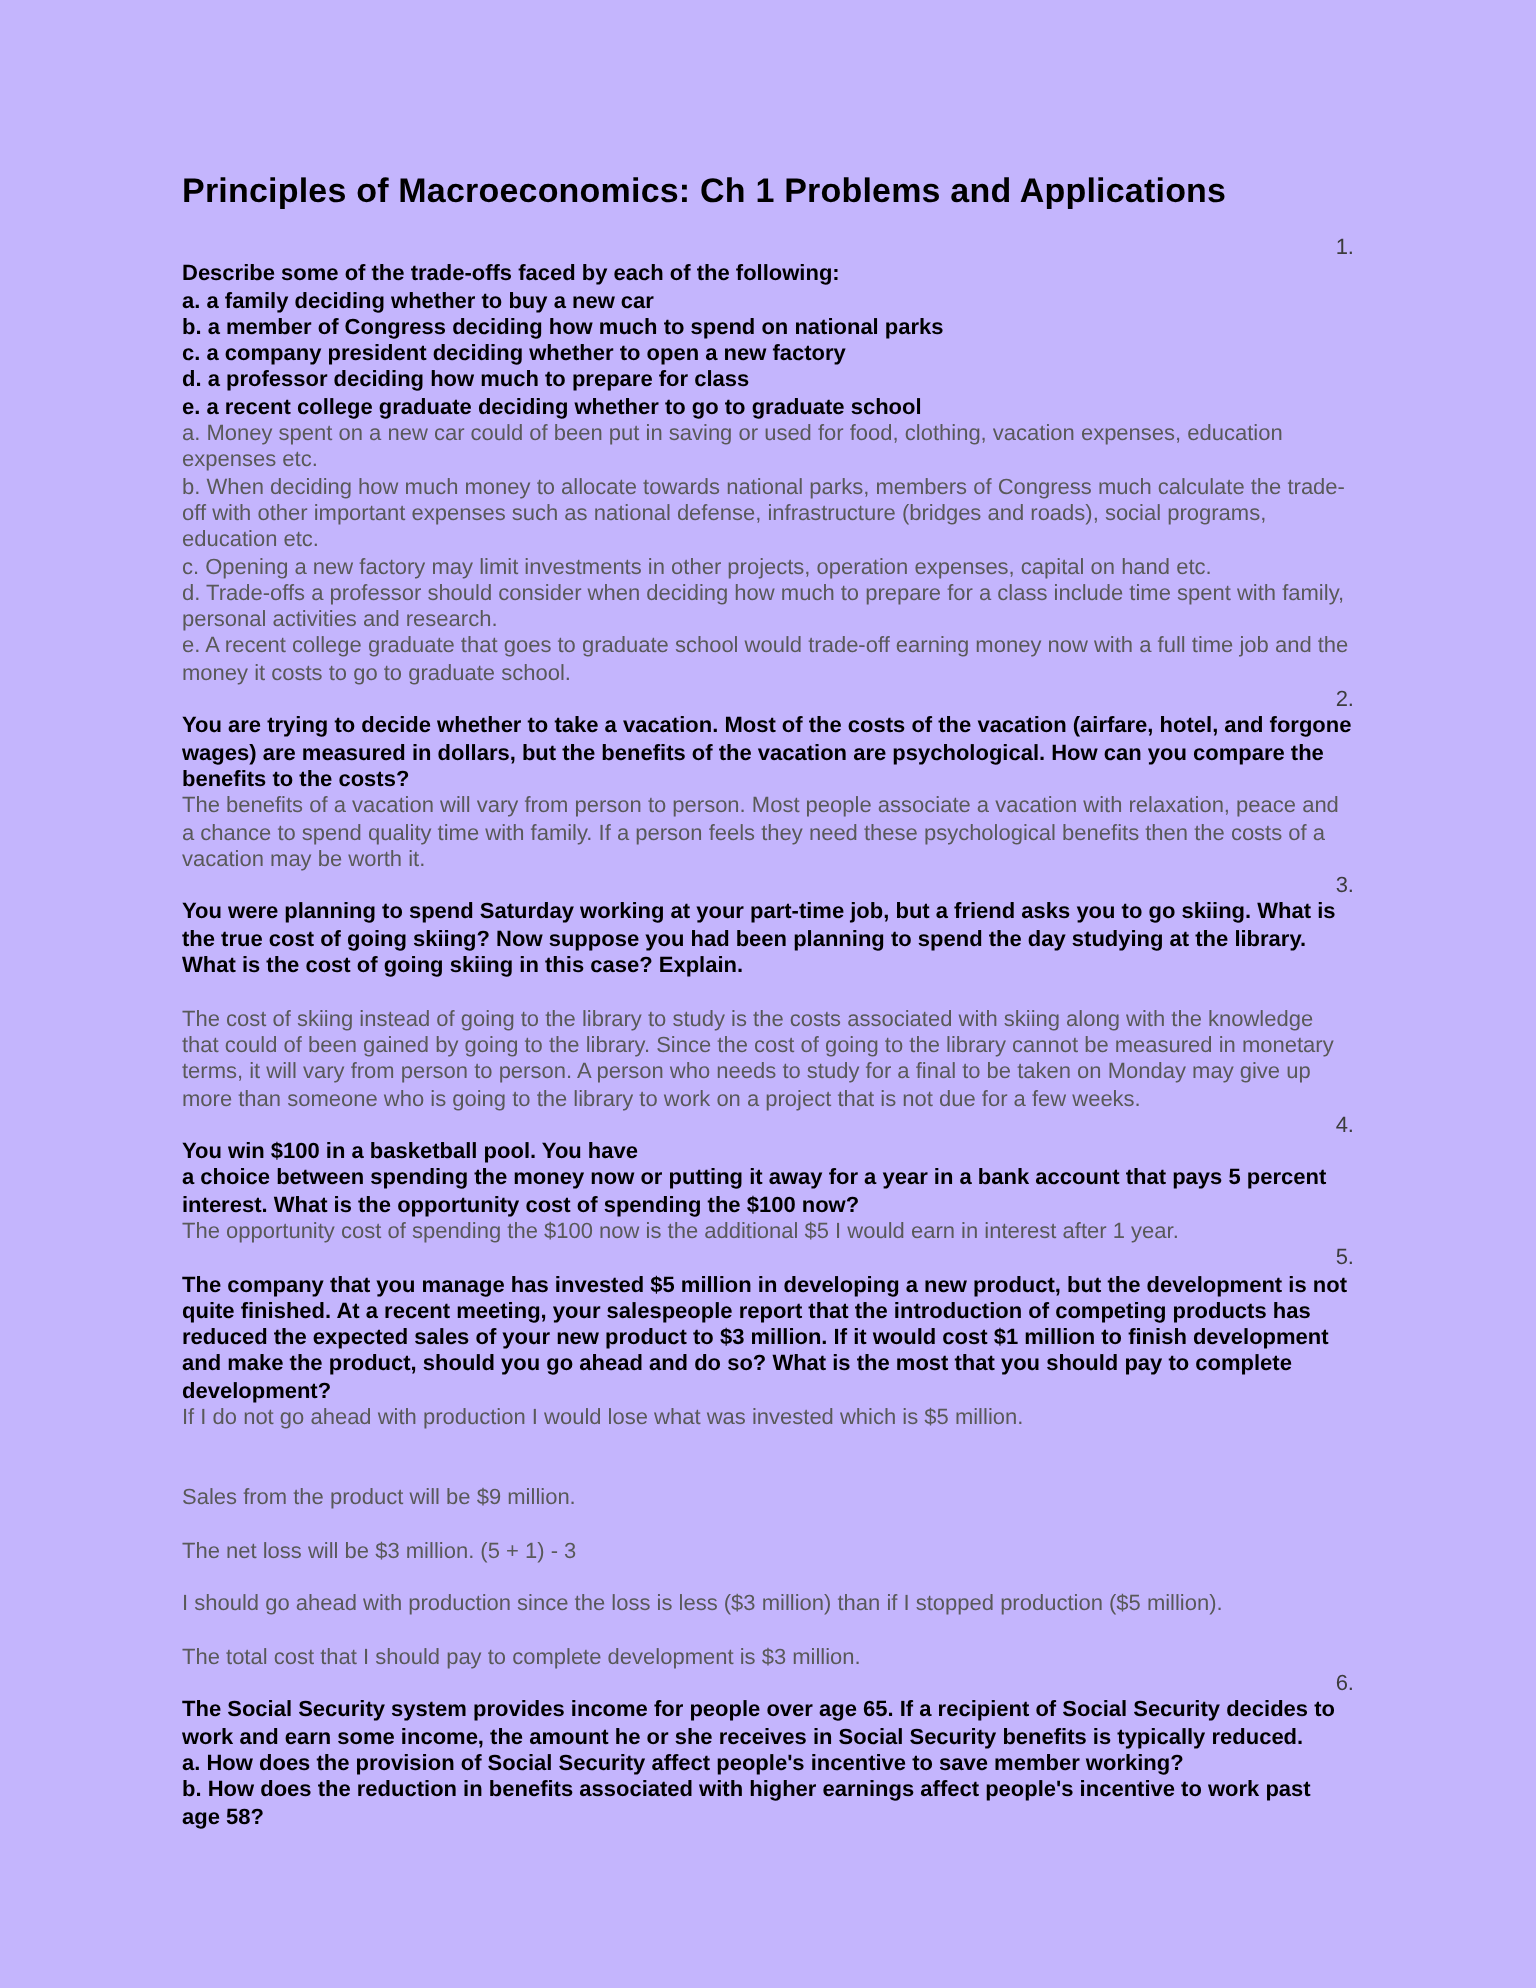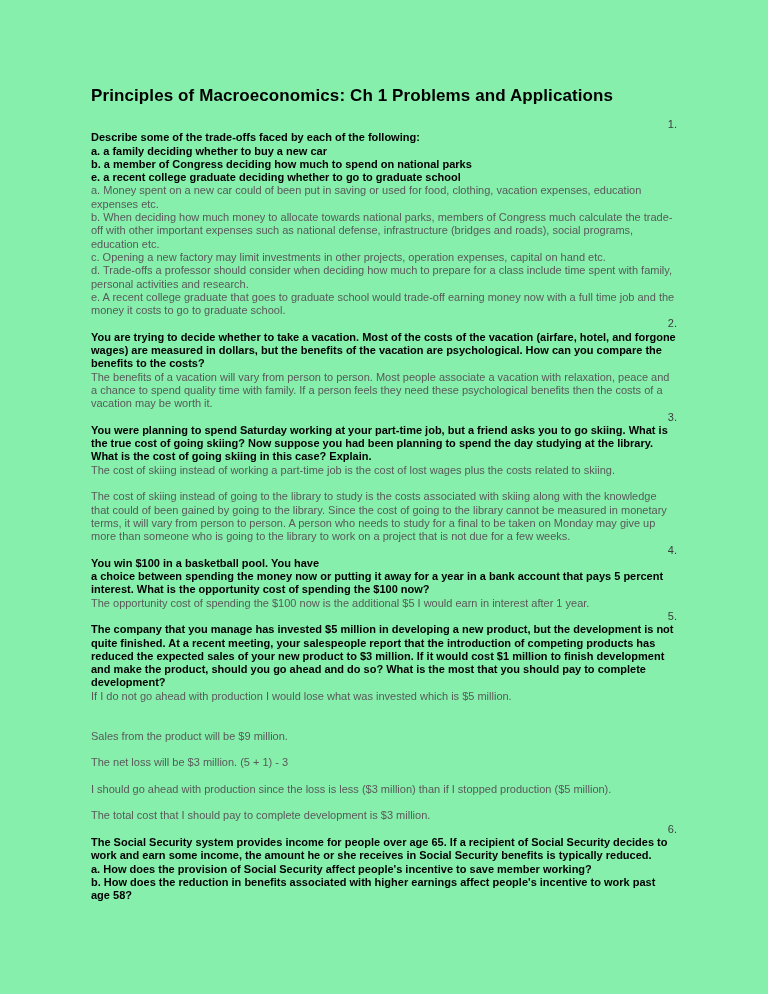--- a/index.html
+++ b/index.html
@@ -11,21 +11,21 @@
     width: 768px;
     height: 994px;
     overflow: hidden;
     font-family: "Liberation Sans", sans-serif;
   }
   .page {
     box-sizing: border-box;
     width: 768px;
     height: 994px;
     padding: 86px 91px 0 91px;
-    background: #86efac;
+    background: #c4b5fd;
   }
   .doc-title {
     font-size: 17px;
     font-weight: bold;
     color: #000000;
     line-height: 20px;
     margin: 0 0 12px 0;
     letter-spacing: 0.1px;
     white-space: nowrap;
   }
@@ -54,36 +54,37 @@
 <body>
 
 <div class="page">
   <h1 class="doc-title">Principles of Macroeconomics: Ch 1 Problems and Applications</h1>
   <div class="problems">
       <div class="problem">
         <p class="problem-number">1.</p>
         <p class="q-line">Describe some of the trade-offs faced by each of the following:</p>
         <p class="q-line">a. a family deciding whether to buy a new car</p>
         <p class="q-line">b. a member of Congress deciding how much to spend on national parks</p>
+        <p class="q-line">c. a company president deciding whether to open a new factory</p>
+        <p class="q-line">d. a professor deciding how much to prepare for class</p>
         <p class="q-line">e. a recent college graduate deciding whether to go to graduate school</p>
         <p class="a-line">a. Money spent on a new car could of been put in saving or used for food, clothing, vacation expenses, education expenses etc.</p>
         <p class="a-line">b. When deciding how much money to allocate towards national parks, members of Congress much calculate the trade-off with other important expenses such as national defense, infrastructure (bridges and roads), social programs, education etc.</p>
         <p class="a-line">c. Opening a new factory may limit investments in other projects, operation expenses, capital on hand etc.</p>
         <p class="a-line">d. Trade-offs a professor should consider when deciding how much to prepare for a class include time spent with family, personal activities and research.</p>
         <p class="a-line">e. A recent college graduate that goes to graduate school would trade-off earning money now with a full time job and the money it costs to go to graduate school.</p>
       </div>
       <div class="problem">
         <p class="problem-number">2.</p>
         <p class="q-line">You are trying to decide whether to take a vacation. Most of the costs of the vacation (airfare, hotel, and forgone wages) are measured in dollars, but the benefits of the vacation are psychological. How can you compare the benefits to the costs?</p>
         <p class="a-line">The benefits of a vacation will vary from person to person. Most people associate a vacation with relaxation, peace and a chance to spend quality time with family. If a person feels they need these psychological benefits then the costs of a vacation may be worth it.</p>
       </div>
       <div class="problem">
         <p class="problem-number">3.</p>
         <p class="q-line">You were planning to spend Saturday working at your part-time job, but a friend asks you to go skiing. What is the true cost of going skiing? Now suppose you had been planning to spend the day studying at the library. What is the cost of going skiing in this case? Explain.</p>
-        <p class="a-line">The cost of skiing instead of working a part-time job is the cost of lost wages plus the costs related to skiing.</p>
         <p class="a-line blank-line">&nbsp;</p>
         <p class="a-line">The cost of skiing instead of going to the library to study is the costs associated with skiing along with the knowledge that could of been gained by going to the library. Since the cost of going to the library cannot be measured in monetary terms, it will vary from person to person. A person who needs to study for a final to be taken on Monday may give up more than someone who is going to the library to work on a project that is not due for a few weeks.</p>
       </div>
       <div class="problem">
         <p class="problem-number">4.</p>
         <p class="q-line">You win $100 in a basketball pool. You have</p>
         <p class="q-line">a choice between spending the money now or putting it away for a year in a bank account that pays 5 percent interest. What is the opportunity cost of spending the $100 now?</p>
         <p class="a-line">The opportunity cost of spending the $100 now is the additional $5 I would earn in interest after 1 year.</p>
       </div>
       <div class="problem">

